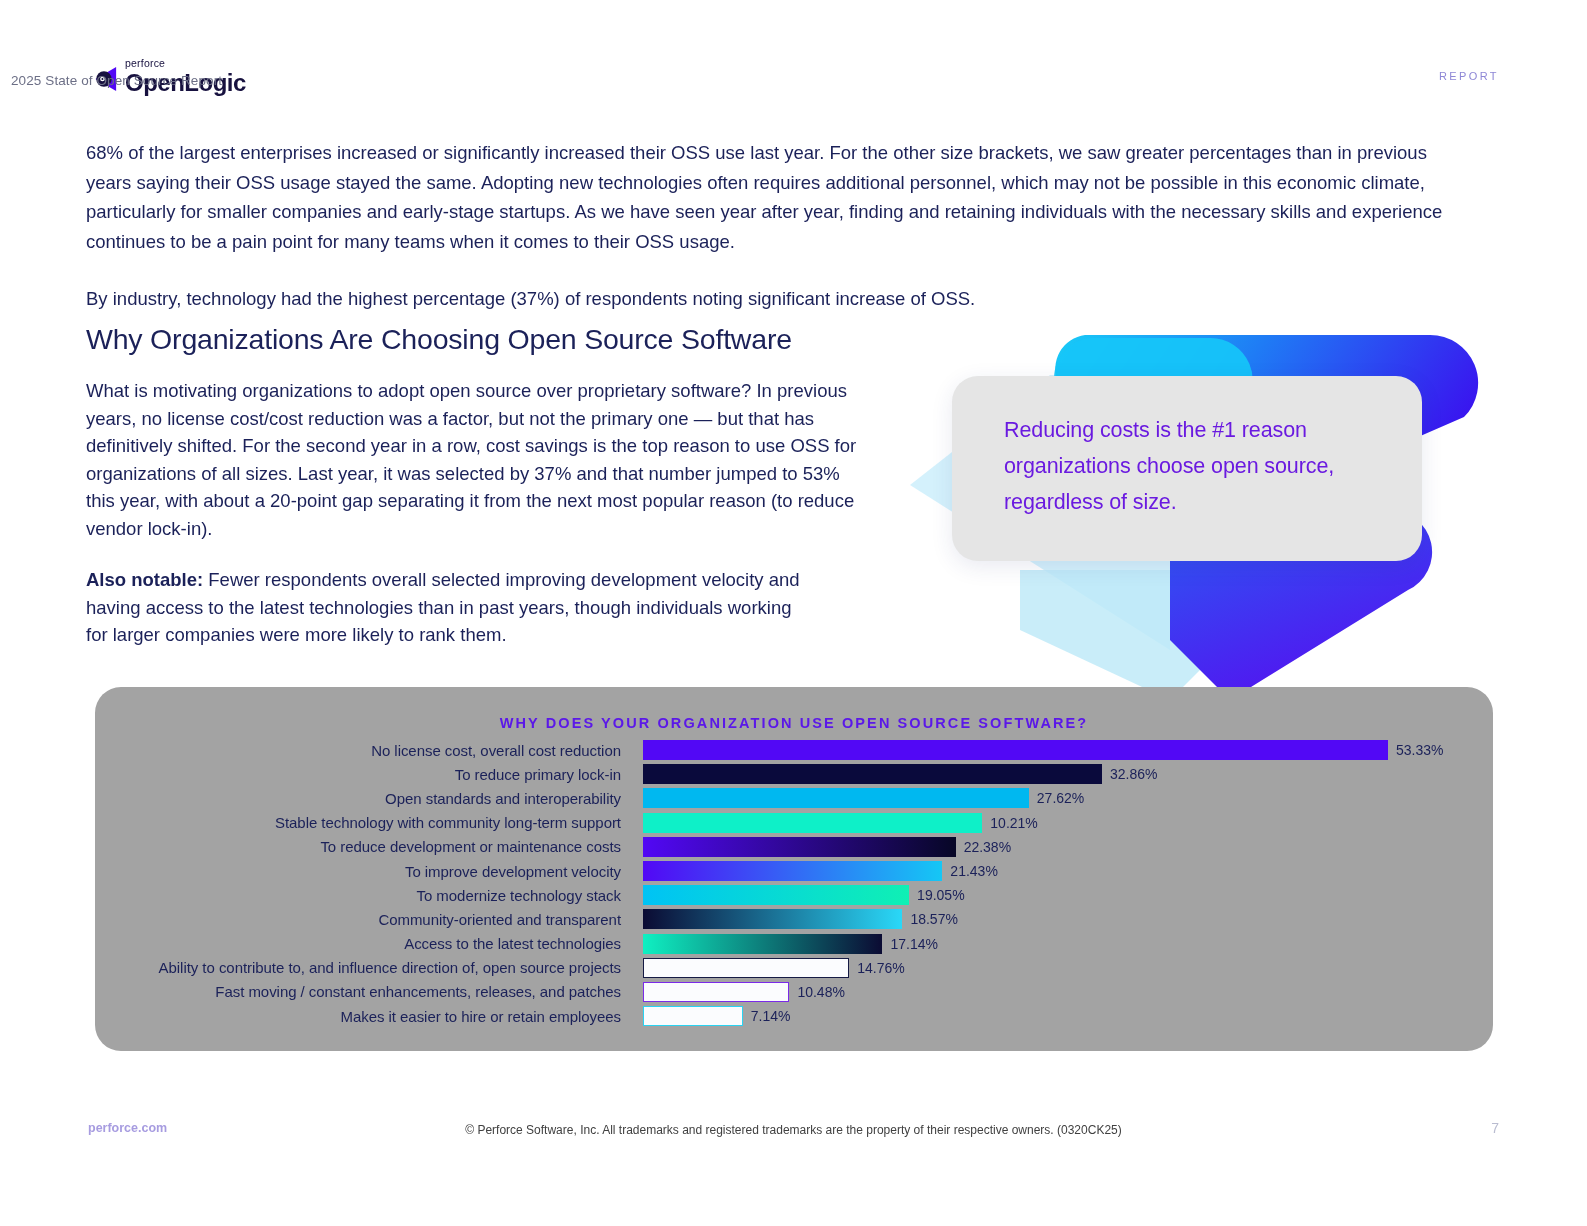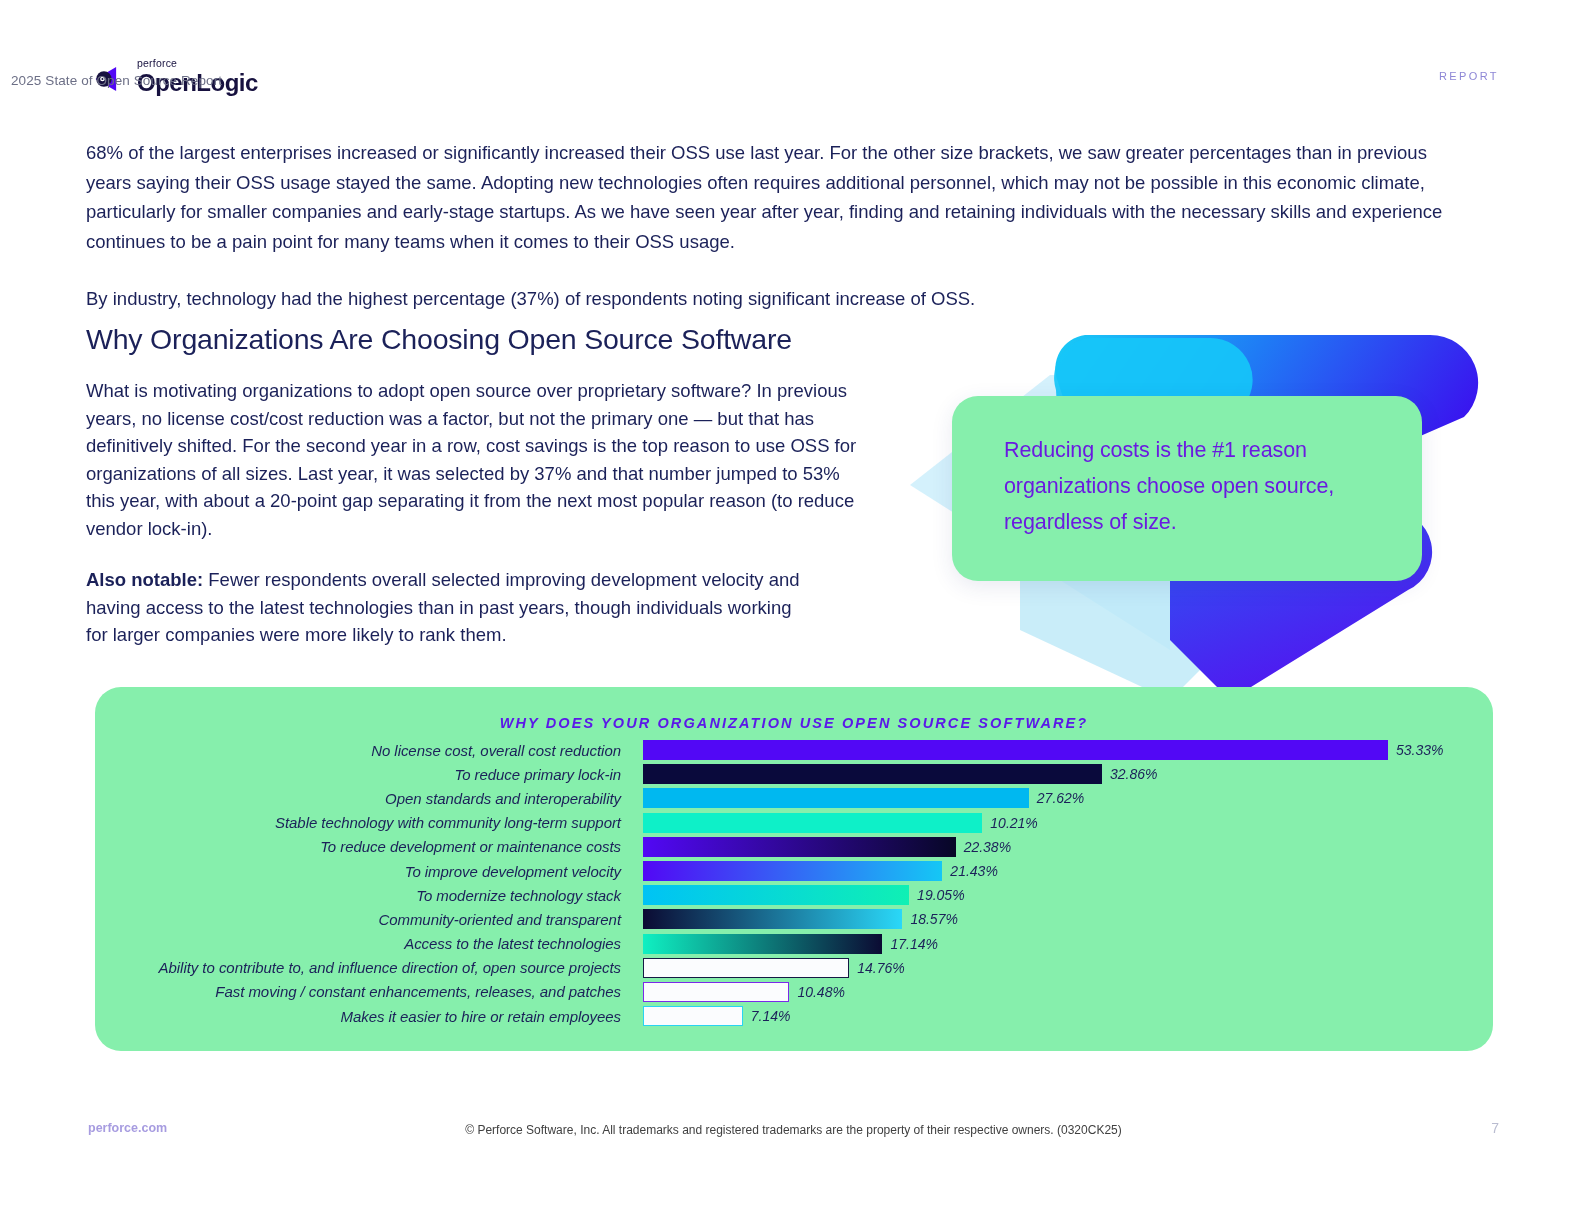--- a/index.html
+++ b/index.html
@@ -16,21 +16,21 @@
   .page-header {
     position: absolute;
     top: 0; left: 0; right: 0;
     height: 118px;
   }
   .logo-block {
     position: absolute;
     left: 88px; top: 58px;
     display: flex;
     align-items: flex-end;
-    gap: 19px;
+    gap: 7px;
   }
   .logo-mark {
     width: 30px; height: 30px;
     position: relative;
     flex: none;
     margin-bottom: 1px;
   }
   .logo-text-wrap { display: flex; flex-direction: column; line-height: 1; }
   .logo-perforce {
     font-size: 10.5px;
@@ -96,45 +96,44 @@
   
   .decor {
     position: absolute;
     left: 870px; top: 280px;
     width: 625px; height: 420px;
   }
   .decor svg { display: block; }
 
   .callout {
     position: absolute;
-    left: 952px; top: 396px;
+    left: 952px; top: 376px;
     width: 470px; height: 185px;
-    background: #86efac;
+    background: #e5e5e5;
     border-radius: 26px;
     box-shadow: 0 6px 22px rgba(40,45,120,.10);
     z-index: 5;
   }
   .callout-text {
     position: absolute;
     left: 52px; top: 36px;
     width: 360px;
     font-size: 21.5px;
     line-height: 36px;
     color: #6a1ae0;
     letter-spacing: -.1px;
   }
 
   
   .chart-panel {
     position: absolute;
     left: 95px; top: 687px;
     width: 1398px; height: 364px;
-    background: #86efac;
+    background: #a3a3a3;
     border-radius: 26px;
-    font-style: italic;
   }
   .chart-title {
     position: absolute;
     left: 0; right: 0; top: 28px;
     text-align: center;
     font-size: 14.5px;
     font-weight: 700;
     letter-spacing: 2.1px;
     color: #5b18e8;
   }

